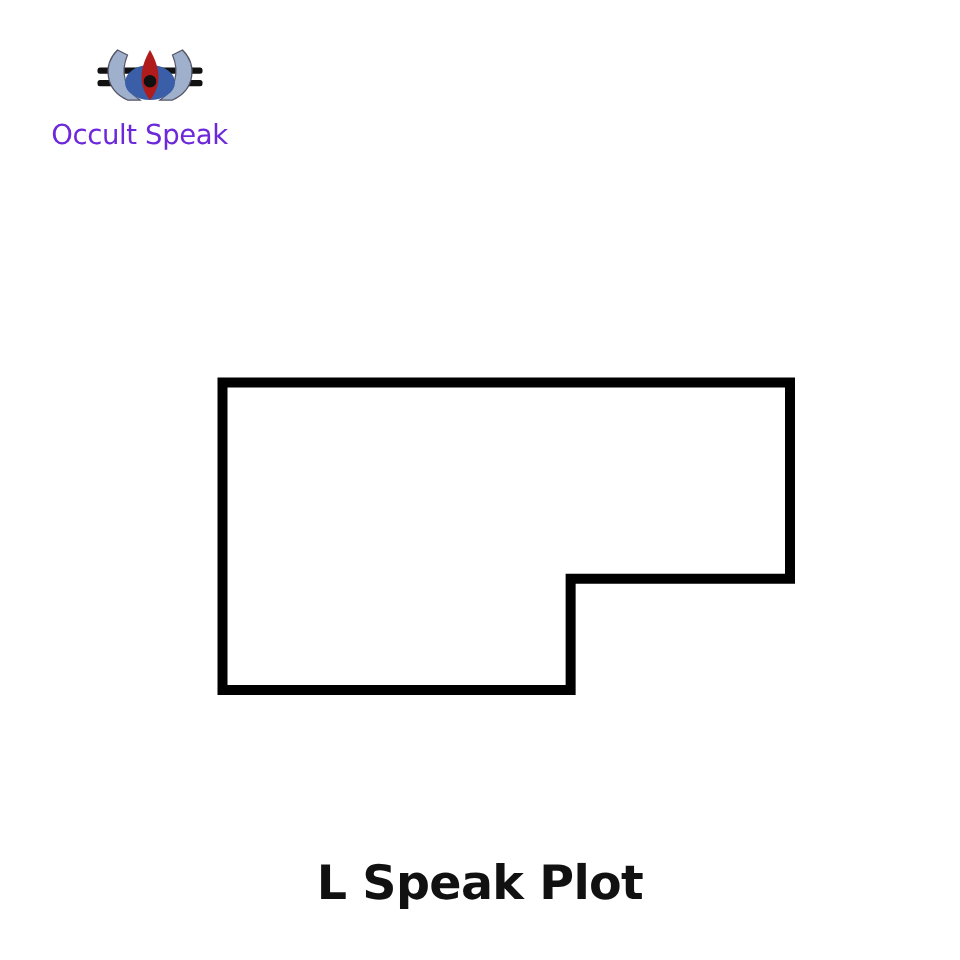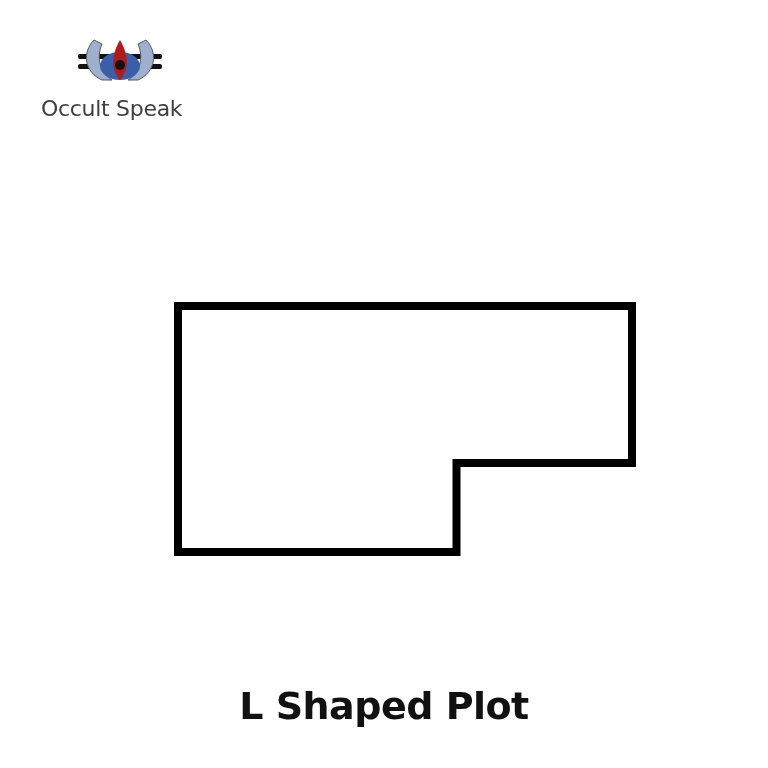--- a/index.html
+++ b/index.html
@@ -1,19 +1,19 @@
 <!DOCTYPE html>
 <html><head>
 <meta charset="utf-8">
 <style>
   html, body { margin:0; padding:0; background:#ffffff; }
   body { width:768px; height:768px; position:relative; overflow:hidden; font-family:"Liberation Sans", sans-serif; }
   .logo { position:absolute; left:40px; top:34px; width:160px; height:100px; }
   .logo svg { position:absolute; left:32px; top:0; }
-  .brand { position:absolute; left:41px; top:96px; font-family:"DejaVu Sans", sans-serif; font-size:22px; color:#404040; letter-spacing:-0.3px; }
+  .brand { position:absolute; left:41px; top:96px; font-family:"DejaVu Sans", sans-serif; font-size:22px; color:#6d28d9; letter-spacing:-0.3px; }
   .plot { position:absolute; left:0; top:0; }
   .caption { position:absolute; left:0; width:768px; top:684px; text-align:center; font-family:"DejaVu Sans", sans-serif; font-weight:bold; font-size:38px; color:#111; letter-spacing:-0.5px; }
 </style>
 </head>
 <body>
 
 <div class="logo">
   <svg width="96" height="56" viewBox="0 0 96 56">
     <rect x="6" y="20" width="84" height="5" rx="2" fill="#111"></rect>
     <rect x="6" y="30" width="84" height="5" rx="2" fill="#111"></rect>
@@ -23,13 +23,13 @@
     <path d="M48 6 C40 20, 38 34, 48 46 C58 34, 56 20, 48 6 Z" fill="#b01c1c"></path>
     <circle cx="48" cy="31" r="5" fill="#111"></circle>
   </svg>
 </div>
 <div class="brand">Occult Speak</div>
 
 <svg class="plot" width="768" height="768" viewBox="0 0 768 768">
   <polygon points="178,306 632,306 632,463 456.5,463 456.5,552 178,552" fill="#ffffff" stroke="#000000" stroke-width="8" stroke-linejoin="miter"></polygon>
 </svg>
 
-<div class="caption">L Shaped Plot</div>
+<div class="caption">L Speak Plot</div>
 
 </body></html>

